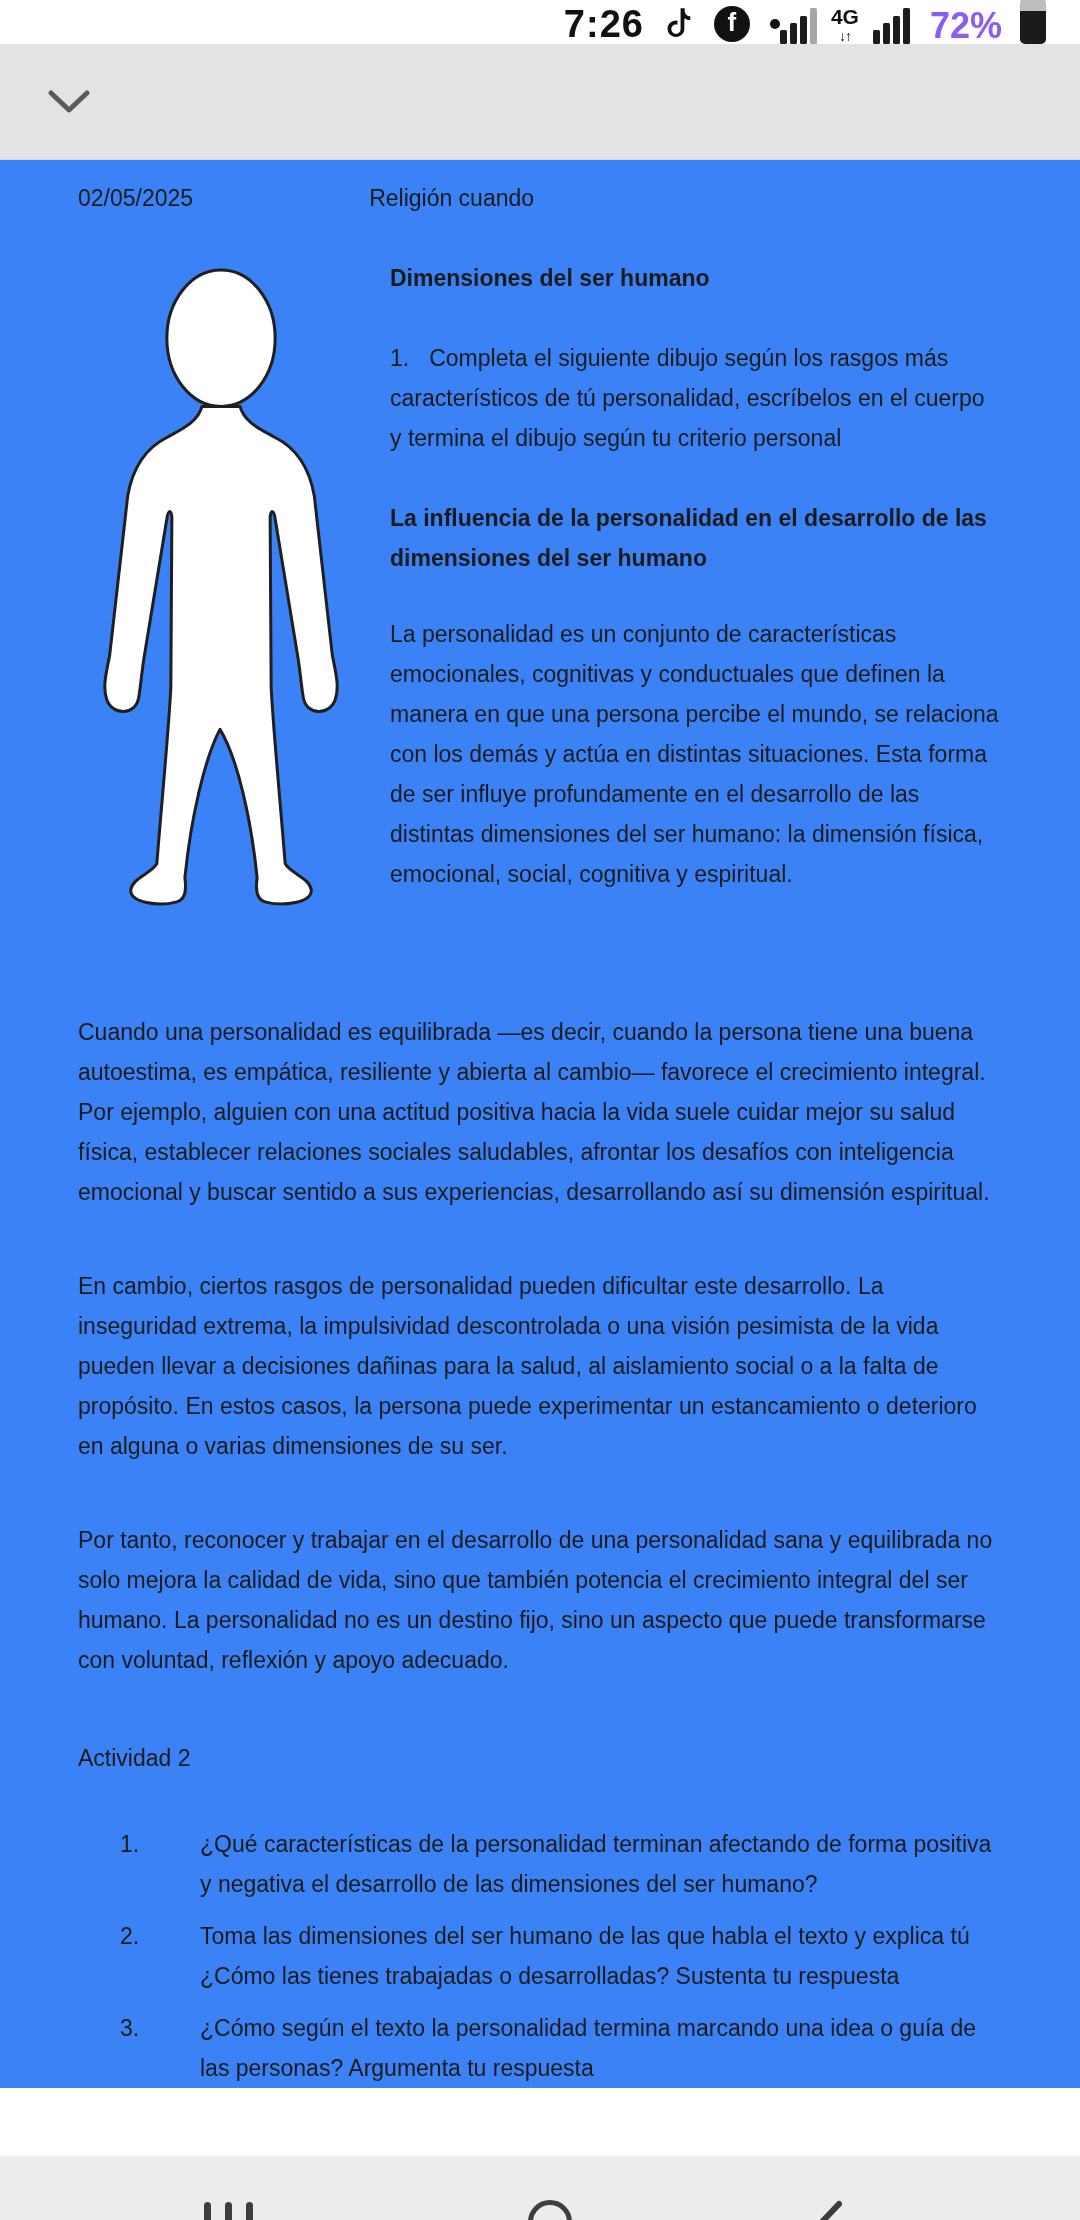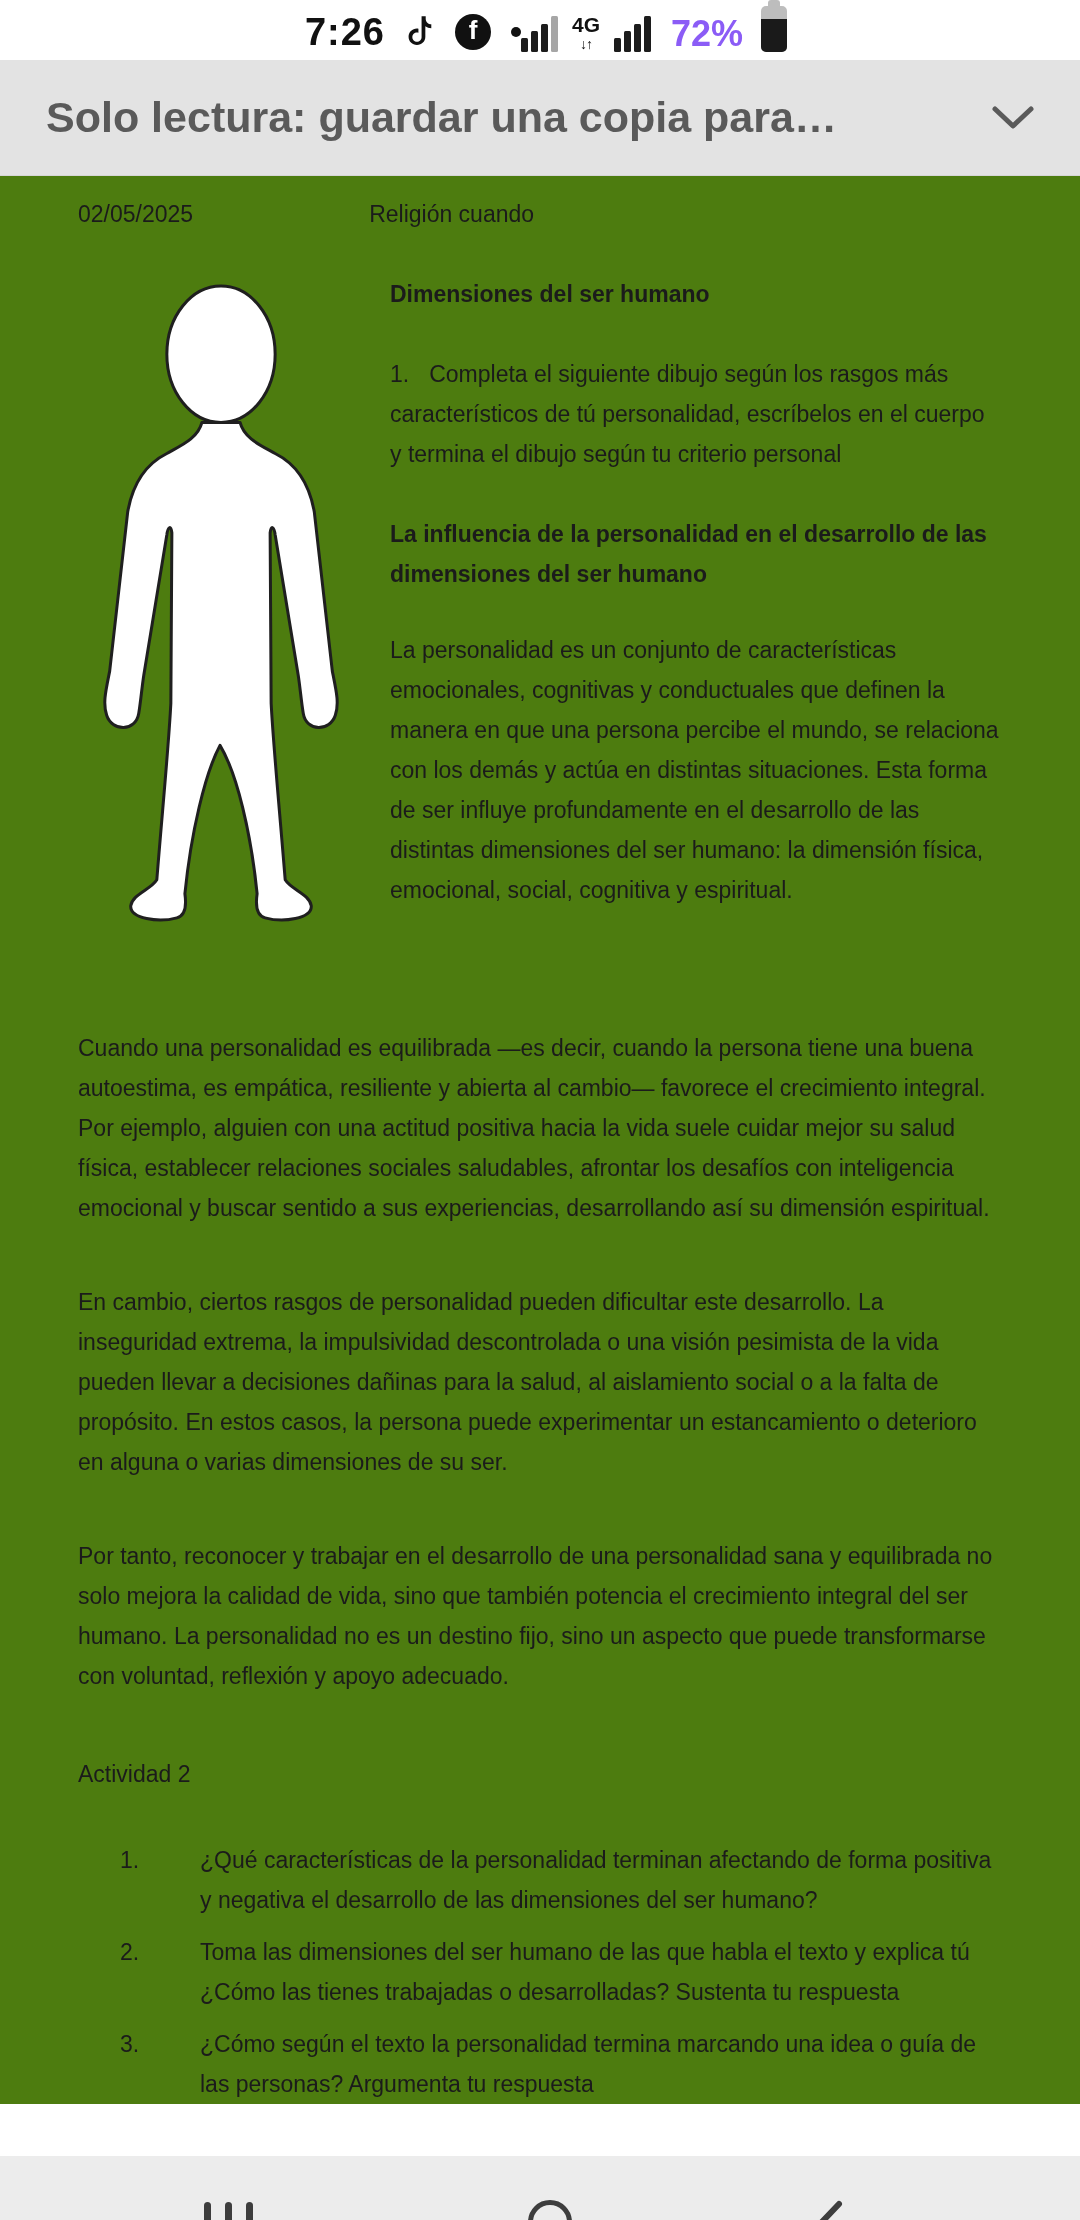--- a/index.html
+++ b/index.html
@@ -5,22 +5,22 @@
   * { margin:0; padding:0; box-sizing:border-box; }
   html,body { width:1080px; height:2220px; }
   body {
     font-family:"Liberation Sans", sans-serif;
     background:#ffffff; color:#1b1b1b;
     position:relative; overflow:hidden;
   }
 
   
   .status-bar {
-    height:60px; background:#ffffff;
-    display:flex; align-items:center; justify-content:center;
+    height:44px; background:#ffffff;
+    display:flex; align-items:center; justify-content:flex-end;
     padding:4px 34px 0 46px;
   }
   .sb-left { display:flex; align-items:center; gap:20px; }
   .sb-time { font-size:38px; font-weight:bold; letter-spacing:1px; color:#111; }
   .sb-ico { display:inline-flex; align-items:center; justify-content:center; }
   .fb-badge {
     width:36px; height:36px; border-radius:50%; background:#111;
     color:#fff; font-size:26px; font-weight:bold;
     display:inline-flex; align-items:center; justify-content:center; padding-bottom:3px;
   }
@@ -47,21 +47,21 @@
     display:flex; align-items:center; justify-content:space-between;
     padding:0 44px 0 46px; cursor:pointer;
   }
   .banner-text {
     font-size:43px; font-weight:bold; color:#5a5a5a;
     white-space:nowrap; overflow:hidden; max-width:920px;
   }
   .banner-chevron { display:inline-flex; }
 
   
-  .doc { padding:18px 78px 0 78px; background:#4d7c0f; }
+  .doc { padding:18px 78px 0 78px; background:#3b82f6; }
   .doc, .doc p, .doc span { font-size:23px; line-height:40px; }
   .doc-header { display:flex; }
   .doc-header .subject { margin-left:176px; }
 
   .doc-row { display:flex; margin-top:30px; }
   .figure-col { width:312px; flex:none; padding-top:8px; }
   svg.person { display:block; width:286px; height:702px; }
   svg.person path, svg.person ellipse { fill:#ffffff; stroke:#1f1f1f; stroke-width:3;
     stroke-linejoin:round; stroke-linecap:round; }
 
@@ -123,21 +123,20 @@
         <i class="b4"></i>
     </span>
     <span class="batt-pct">72%</span>
     <span class="battery">
         <i></i>
       </span>
   </div>
 </header>
 
 <div class="banner">
-  <span class="banner-text">Solo lectura: guardar una copia para…</span>
   <span class="banner-chevron">
     <svg width="46" height="28" viewBox="0 0 46 28">
       <path d="M5 5 L23 22 L41 5" fill="none" stroke="#5a5a5a" stroke-width="5" stroke-linecap="round" stroke-linejoin="round"></path>
     </svg>
   </span>
 </div>
 
 <main class="doc">
 
   <div class="doc-header">

